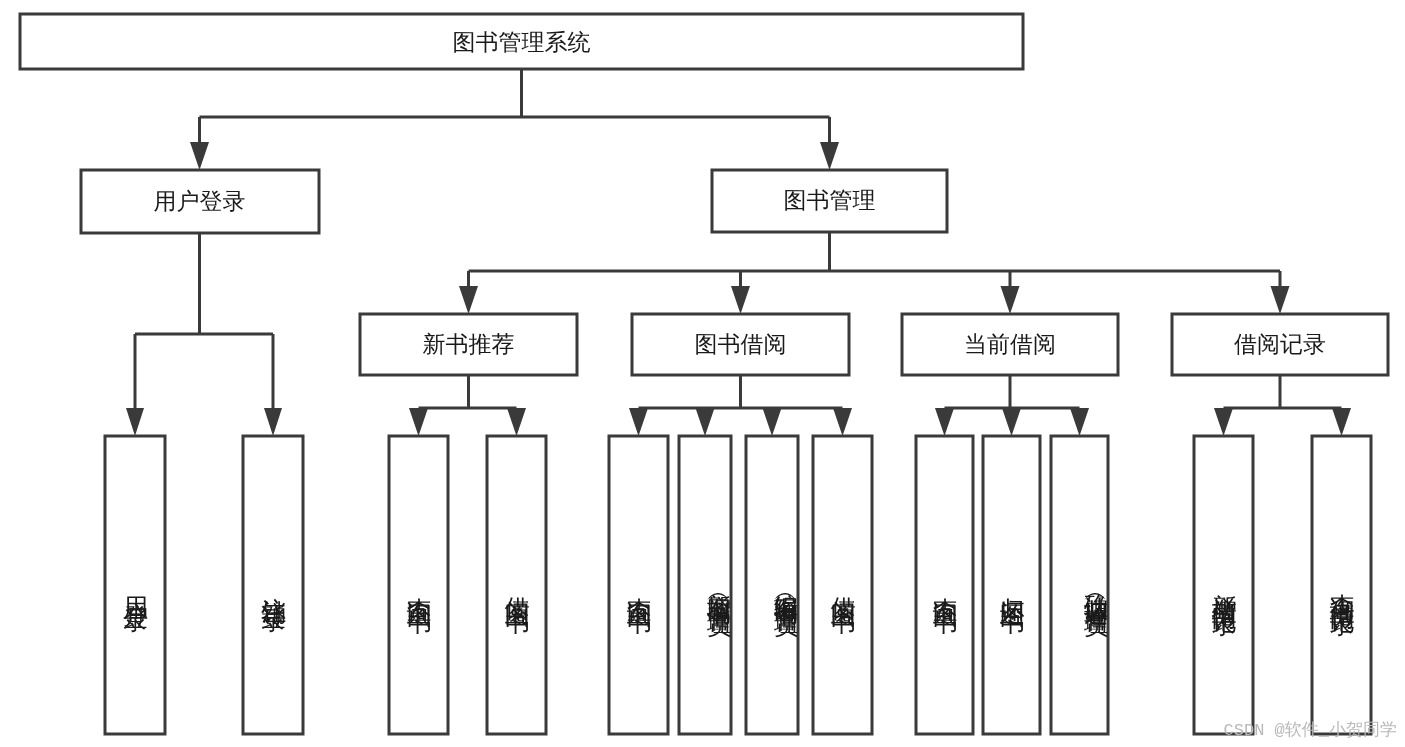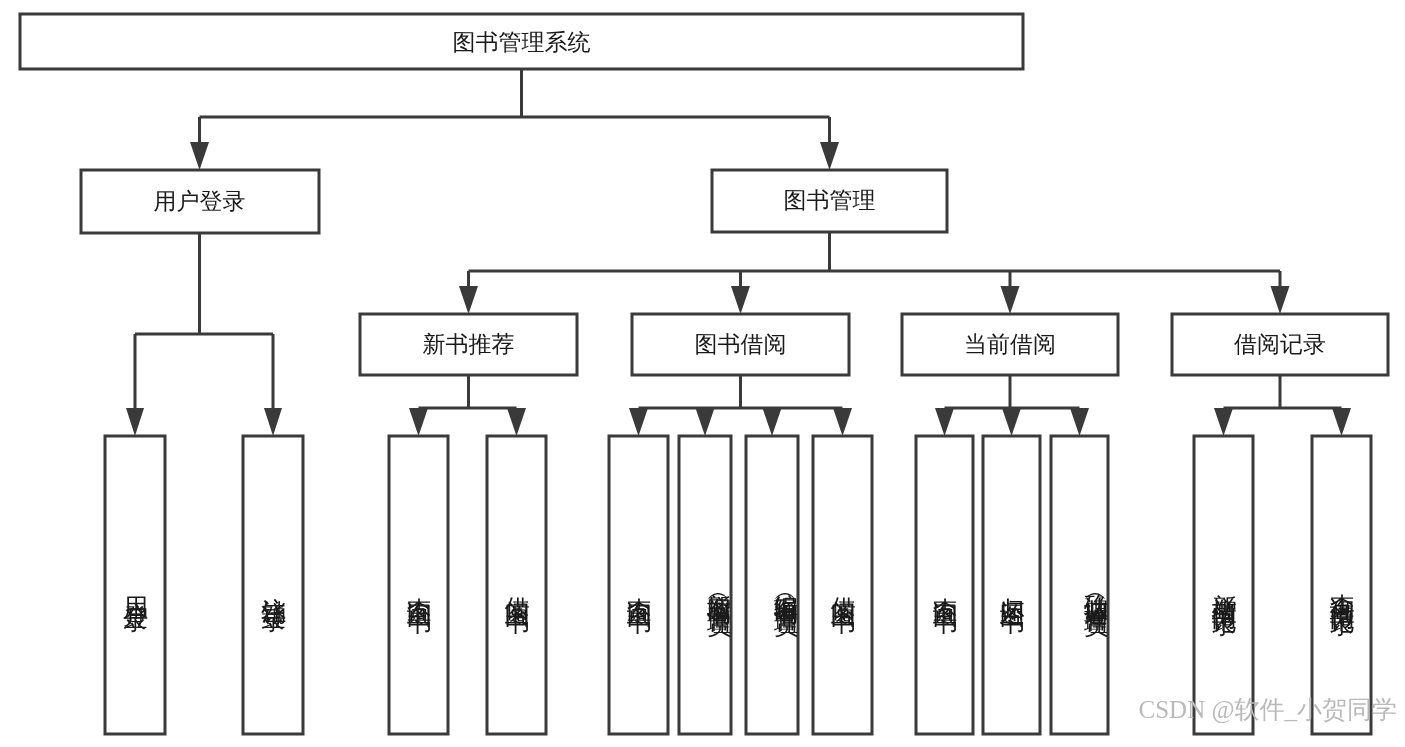--- a/index.html
+++ b/index.html
@@ -64,23 +64,23 @@
     justify-content: center;
   }
   .vlabel.top {
     display: flex;
     align-items: flex-start;
     justify-content: center;
   }
   #watermark {
     position: absolute;
     right: 8px;
-    bottom: 21px;
-    font-family: Liberation Serif, serif;
-    font-size: 25px;
+    bottom: 6px;
+    font-family: Liberation Mono, monospace;
+    font-size: 17px;
     color: #b9b9b9;
     white-space: nowrap;
     user-select: none;
   }
 </style>
 </head>
 <body>
 
 <div id="stage">
 

